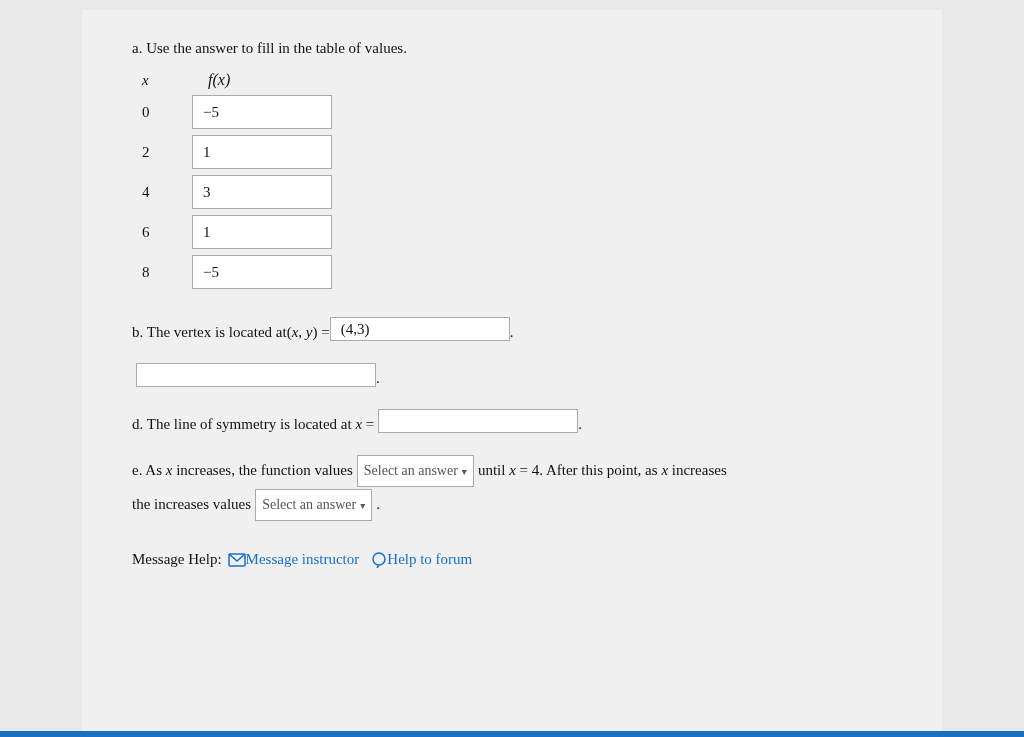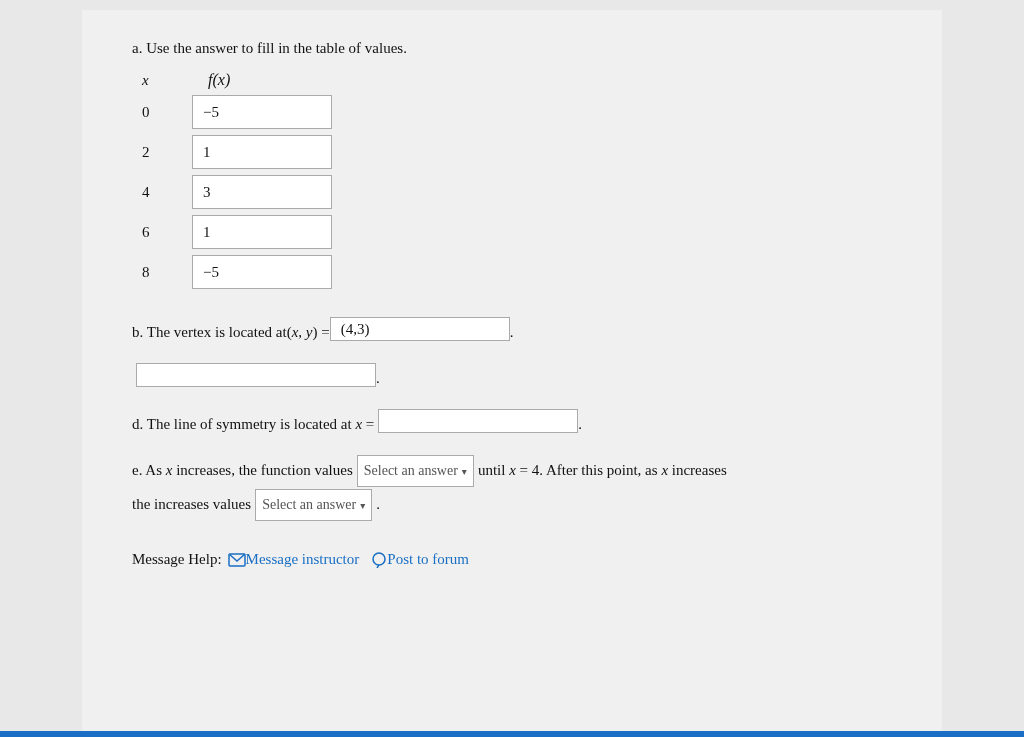--- a/index.html
+++ b/index.html
@@ -275,19 +275,19 @@
         <polyline points="1,1 9,8 17,1" stroke="#1a6fc4" stroke-width="1.5" fill="none"></polyline>
       </svg>
       <span>Message instructor</span>
     </a>
 
     <a class="help-link" href="#" style="margin-left:6px;">
       <svg width="16" height="16" viewBox="0 0 16 16" fill="none" xmlns="http://www.w3.org/2000/svg">
         <circle cx="8" cy="7" r="6" stroke="#1a6fc4" stroke-width="1.5" fill="none"></circle>
         <line x1="8" y1="13" x2="6" y2="16" stroke="#1a6fc4" stroke-width="1.5"></line>
       </svg>
-      <span>Post to forum</span>
+      <span>Help to forum</span>
     </a>
   </div>
 
 </div>
 
 <div class="bottom-border"></div>
 
 </body></html>

